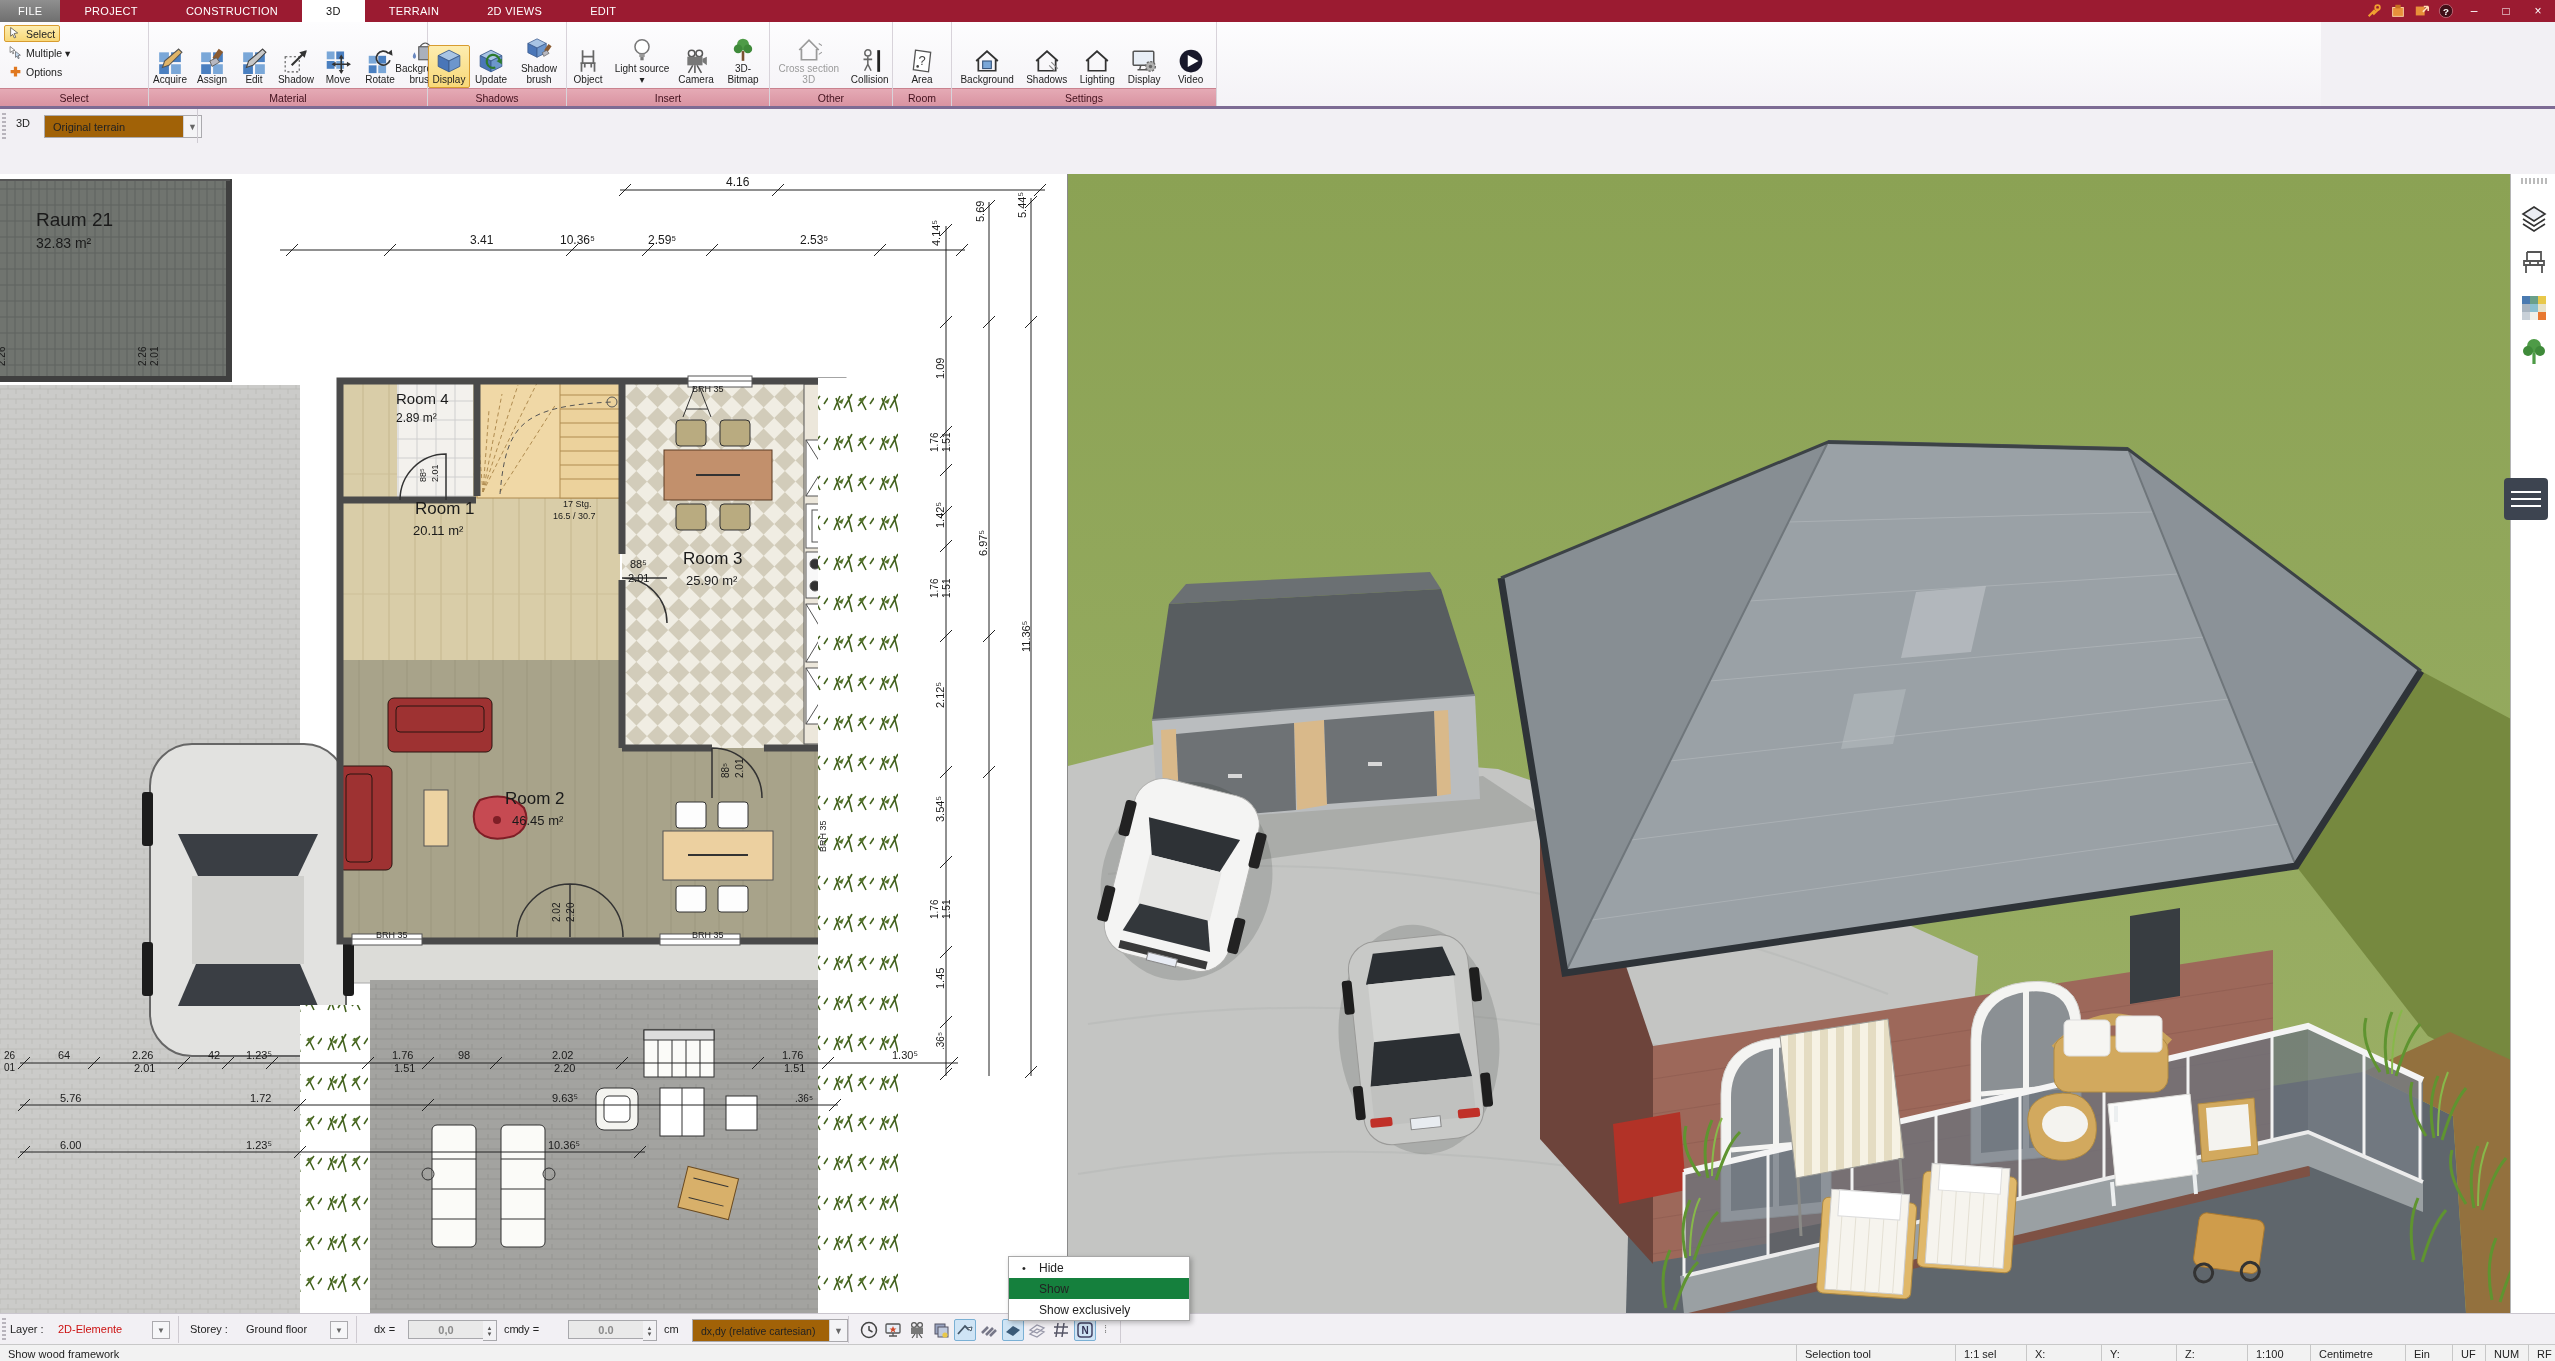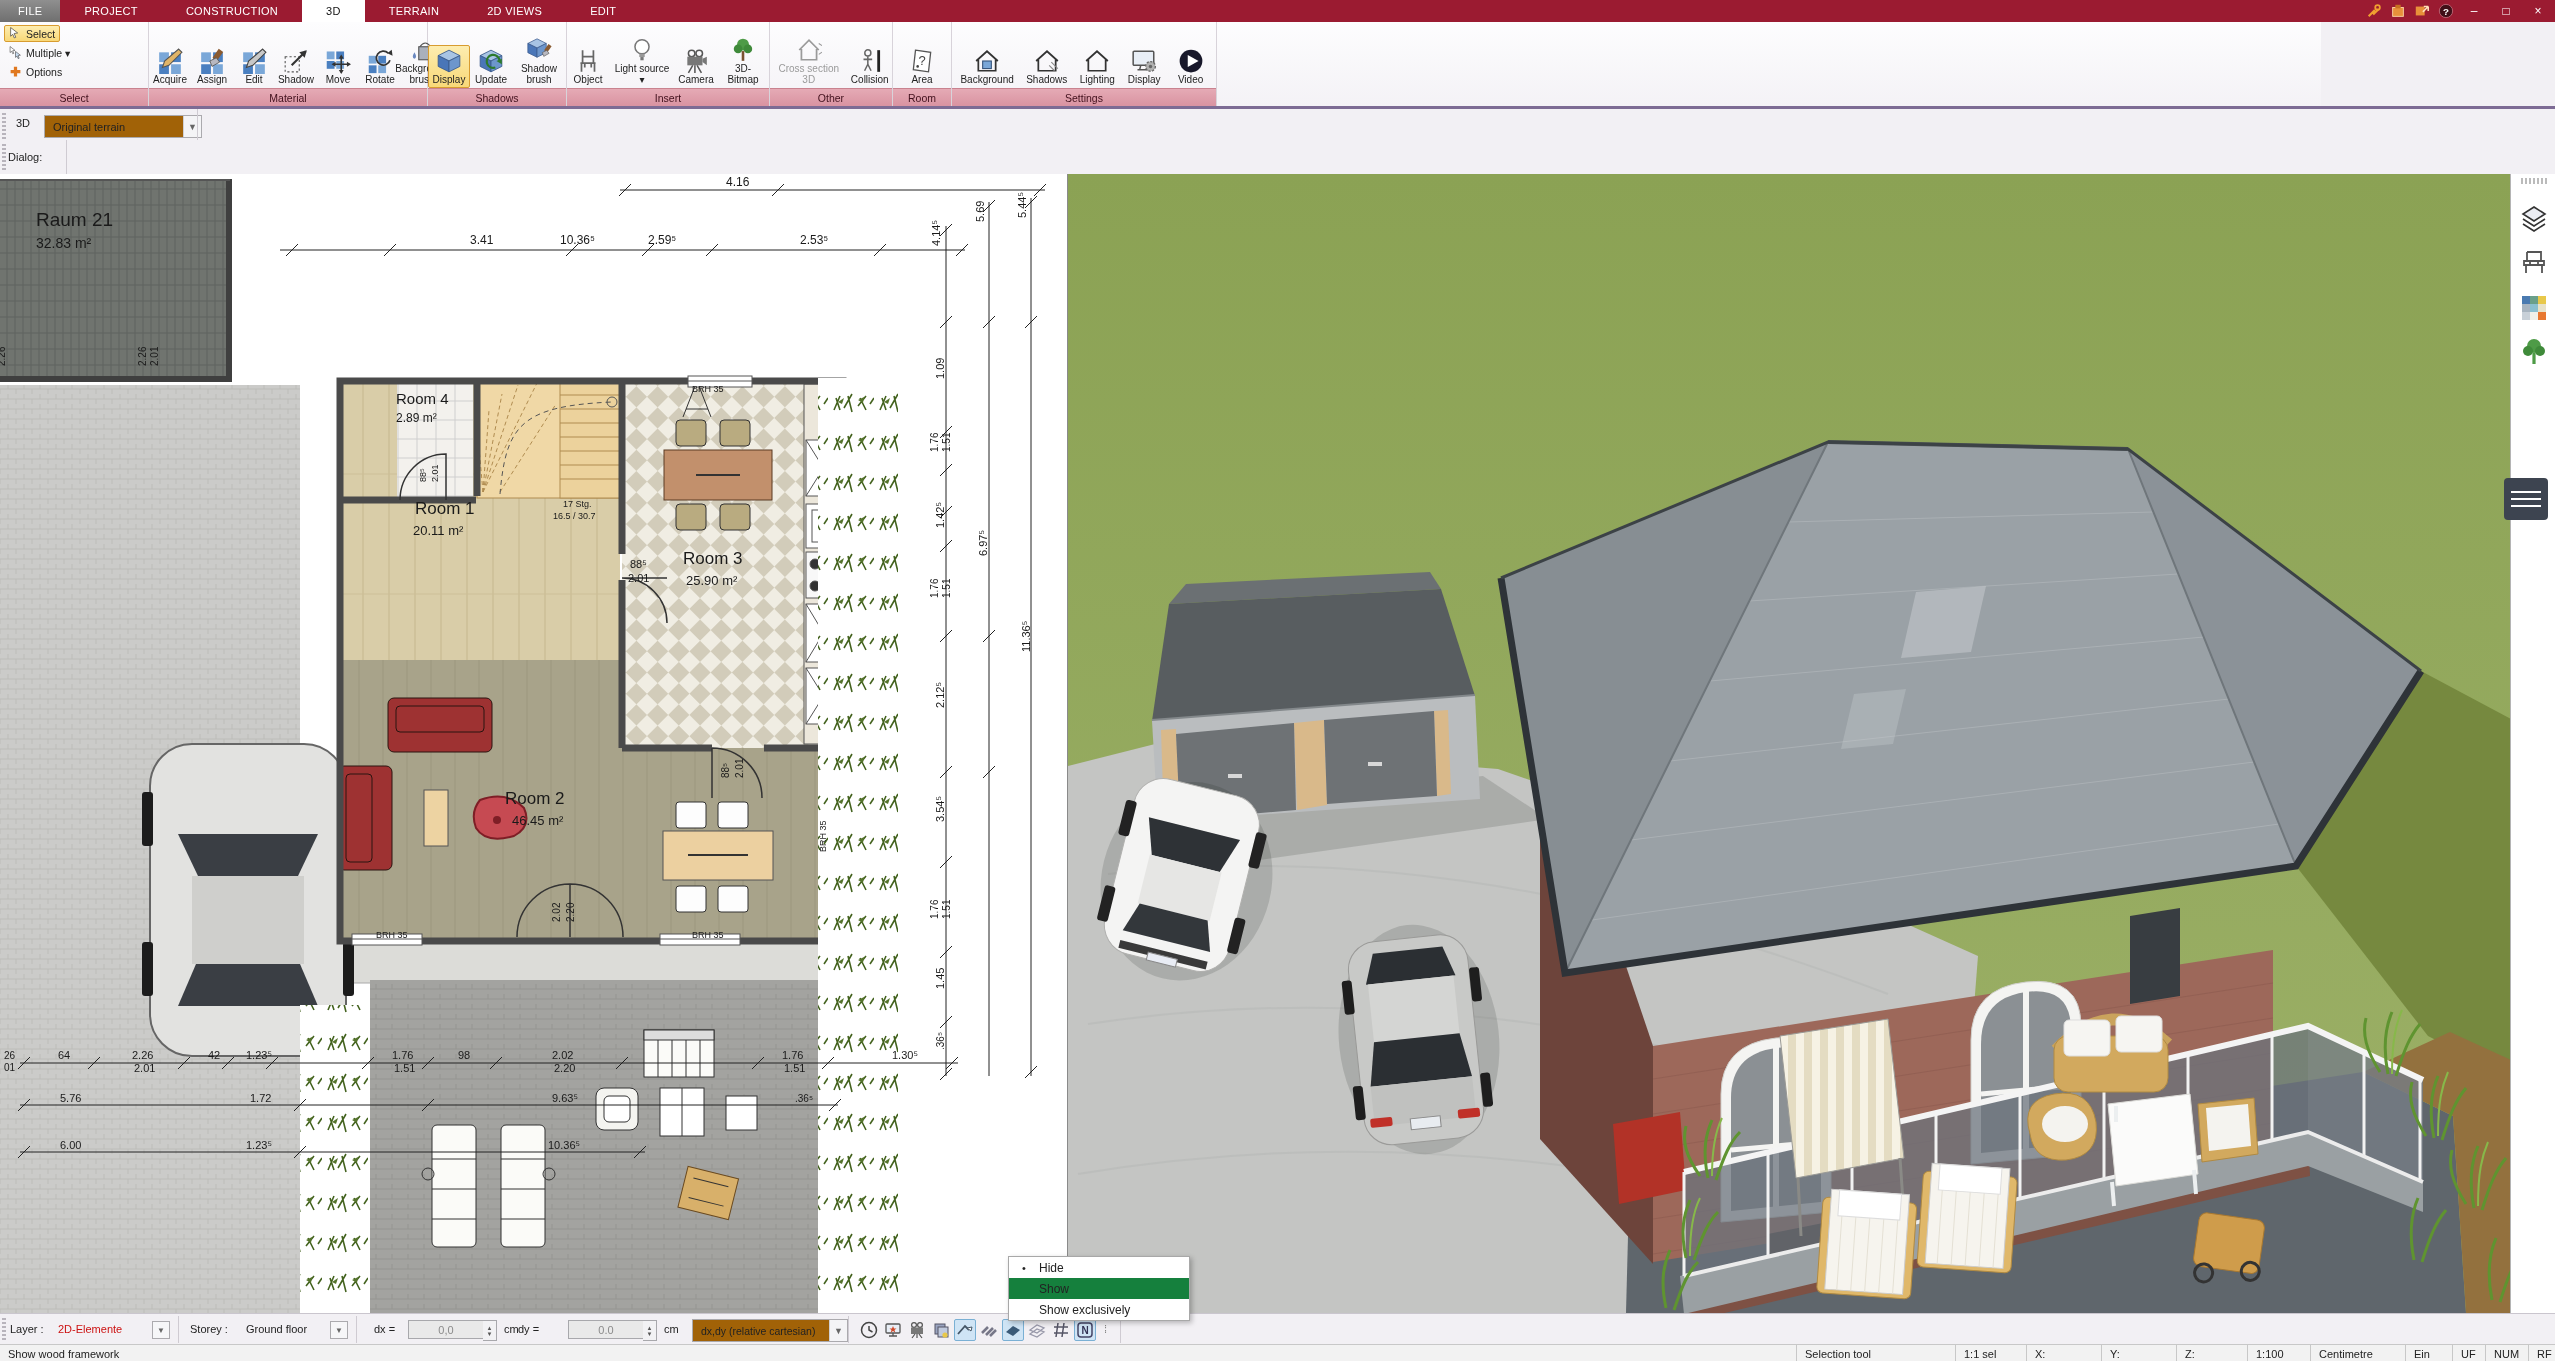--- a/index.html
+++ b/index.html
@@ -48,21 +48,21 @@
   #ctxmenu{position:absolute;left:1008px;top:1256px;width:180px;background:#fff;border:1px solid #a8a8a8;box-shadow:2px 2px 5px rgba(0,0,0,.25);z-index:50;font-size:12px;color:#222;}
   .mi{height:21px;display:flex;align-items:center;}
   .mi.hov{background:#15803d;}
   .mibul{width:30px;text-align:center;font-size:11px;}
   
   #bottombar{position:absolute;left:0;top:1313px;width:2555px;height:31px;background:#f2f0f4;border-top:1px solid #cac6ce;font-size:11px;color:#222;}
   #bottombar .lbl{position:absolute;top:9px;}
   #bottombar .red{color:#cc1111;}
   .vsep{position:absolute;top:2px;bottom:2px;width:1px;background:#cfcbd2;}
   .chevbox{position:absolute;top:7px;width:16px;height:16px;border:1px solid #abaaae;background:#f6f6f8;color:#666;font-size:8px;display:flex;align-items:center;justify-content:center;}
-  .numin{position:absolute;top:6px;height:17px;width:74px;background:#e9e9e9;border:1px solid #a8a8ac;color:#8a8a8a;font-size:11px;display:flex;align-items:center;justify-content:center;}
+  .numin{position:absolute;top:6px;height:17px;width:74px;background:#e9e9e9;border:1px solid #a8a8ac;color:#8a8a8a;font-size:11px;display:flex;align-items:center;justify-content:center;font-weight:bold;}
   .spin{position:absolute;top:6px;width:13px;height:19px;border:1px solid #a8a8ac;border-left:none;background:#f2f2f4;display:flex;flex-direction:column;align-items:center;justify-content:center;font-size:6px;color:#555;line-height:6px;}
   .bic{position:absolute;top:5px;width:20px;height:20px;display:flex;align-items:center;justify-content:center;border:1px solid transparent;border-radius:2px;}
   .bic.hl{background:#cfe4f5;border-color:#7ab0d4;}
   
   #statusbar{position:absolute;left:0;top:1344px;width:2555px;height:17px;background:#f2f2f2;border-top:1px solid #c8c8c8;display:flex;font-size:11px;color:#222;overflow:hidden;}
   .seg{border-left:1px solid #c8c8c8;display:flex;align-items:center;padding-left:8px;flex-shrink:0;}
   .seg.first{border-left:none;flex:1;}
   svg text{font-family:"Liberation Sans",sans-serif;}
 </style>
 </head>
@@ -501,24 +501,20 @@
   </div>
 
   <div id="toolbar2">
     <div class="grip"></div>
     <span id="mode3d">3D</span>
     <div class="ddl" style="left:44px;top:6px;width:148px;">
       <span>Original terrain</span>
         <span class="chev">▼</span>
     </div>
     <div class="cellsep"></div>
-  </div>
-  <div id="dialogrow">
-    <div class="grip"></div>
-    <div id="dialogcell">Dialog:</div>
   </div>
 
   <div id="content">
 
     <svg id="plan" width="1067" height="1139" viewBox="0 0 1067 1139">
       <defs>
         <pattern id="pv" width="16" height="10" patternUnits="userSpaceOnUse">
             <rect width="16" height="10" fill="#cbcbc9"></rect>
             <path d="M0 5 H16 M8 0 V5 M0 5 V10 M16 5 V10" stroke="#bdbdba" stroke-width="1" fill="none"></path>
           </pattern>

